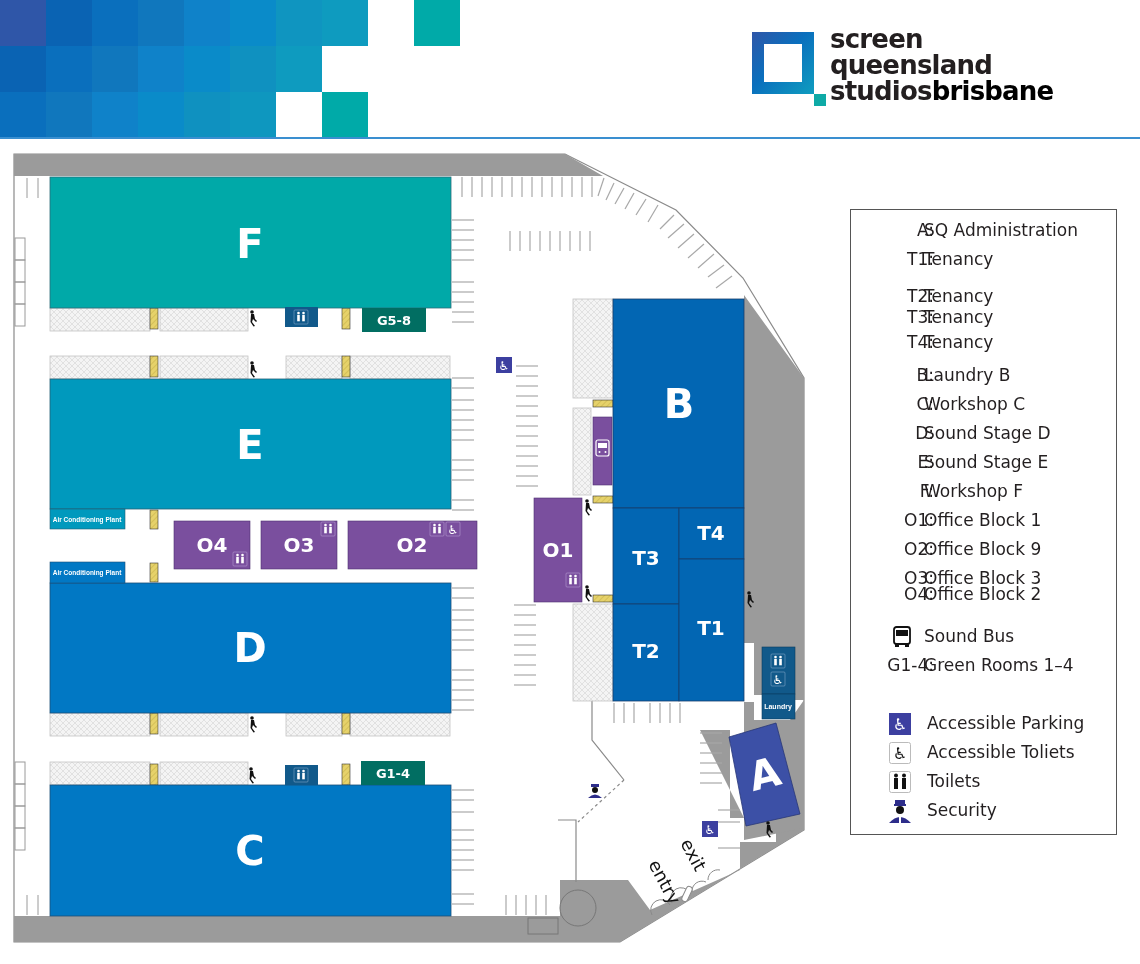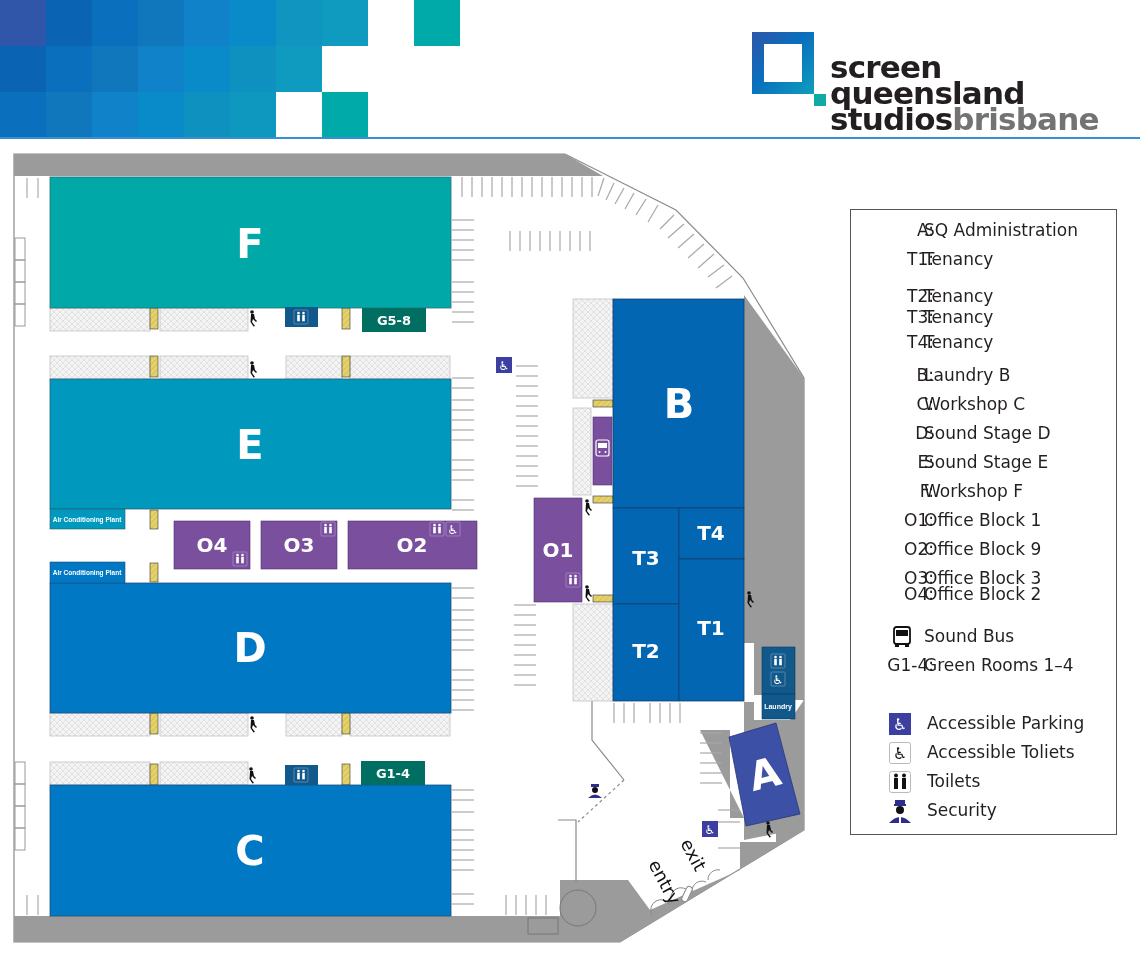--- a/index.html
+++ b/index.html
@@ -5,22 +5,22 @@
   html, body { margin:0; padding:0; background:#ffffff; }
   body { width:1140px; height:964px; position:relative; overflow:hidden; font-family:"Liberation Sans", sans-serif; }
   .header { position:absolute; left:0; top:0; width:1140px; height:140px; }
   .mosaic { position:absolute; left:0; top:0; }
   .mosaic .tile { position:absolute; width:46px; height:46px; }
   .header-rule { position:absolute; left:0; top:137px; width:1140px; height:2px; background:#3a8fd0; }
   .logo { position:absolute; left:752px; top:28px; width:360px; height:90px; }
   .logo-mark { position:absolute; left:0; top:4px; width:62px; height:62px; background:linear-gradient(135deg,#2f56a8 0%,#0a6fbd 45%,#0f9dbf 100%); }
   .logo-mark .inner { position:absolute; left:12px; top:12px; width:38px; height:38px; background:#fff; }
   .logo-dot { position:absolute; left:62px; top:66px; width:12px; height:12px; background:#0eaaa6; }
-  .logo-text { position:absolute; left:78px; top:-2px; font-family:"DejaVu Sans", sans-serif; font-weight:bold; font-size:31px; line-height:26px; color:#231f20; letter-spacing:-0.8px;margin-top:28px; }
-  .logo-text .blue { color:#737373; }
+  .logo-text { position:absolute; left:78px; top:-2px; font-family:"DejaVu Sans", sans-serif; font-weight:bold; font-size:26px; line-height:26px; color:#231f20; letter-spacing:-0.8px; }
+  .logo-text .blue { color:#000000; }
   .map { position:absolute; left:0; top:145px; }
   .legend { position:absolute; left:850px; top:209px; width:267px; height:626px; border:1.5px solid #555; box-sizing:border-box; background:#fff; }
   .legend-row { position:absolute; left:0; height:29px; width:265px; font-family:"DejaVu Sans", sans-serif; font-size:17px; color:#231f20; }
   .legend-key { position:absolute; right:182px; top:2px; text-align:right; white-space:nowrap; }
   .legend-val { position:absolute; left:73px; top:2px; white-space:nowrap; }
   .legend-icon { position:absolute; left:38px; top:2px; width:22px; height:22px; }
   .legend-val-icon { position:absolute; left:76px; top:2px; white-space:nowrap; }
   .blabel { font-family:"DejaVu Sans", sans-serif; font-weight:bold; fill:#fff; }
 </style>
 </head>

